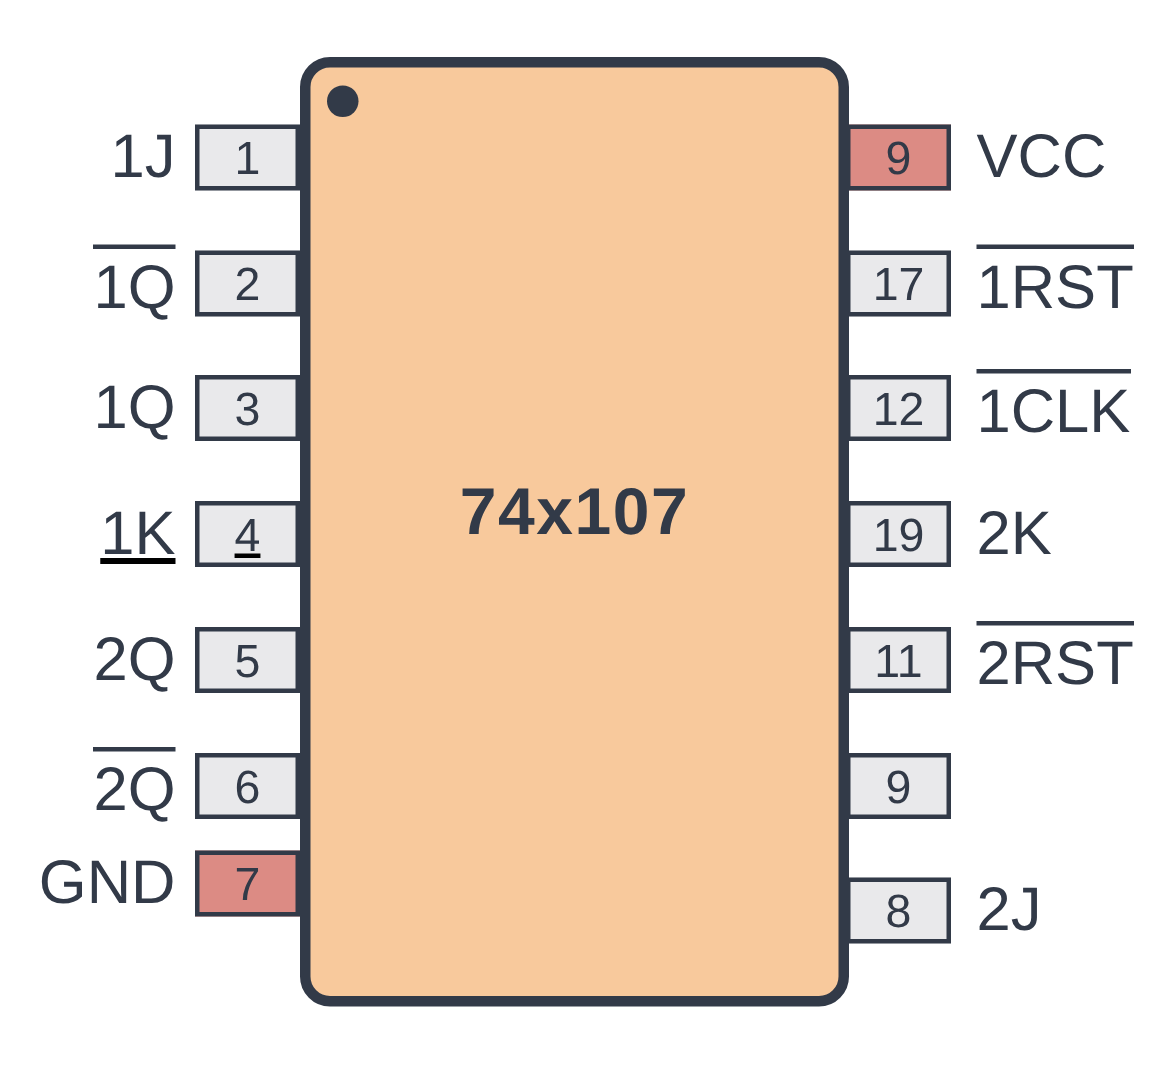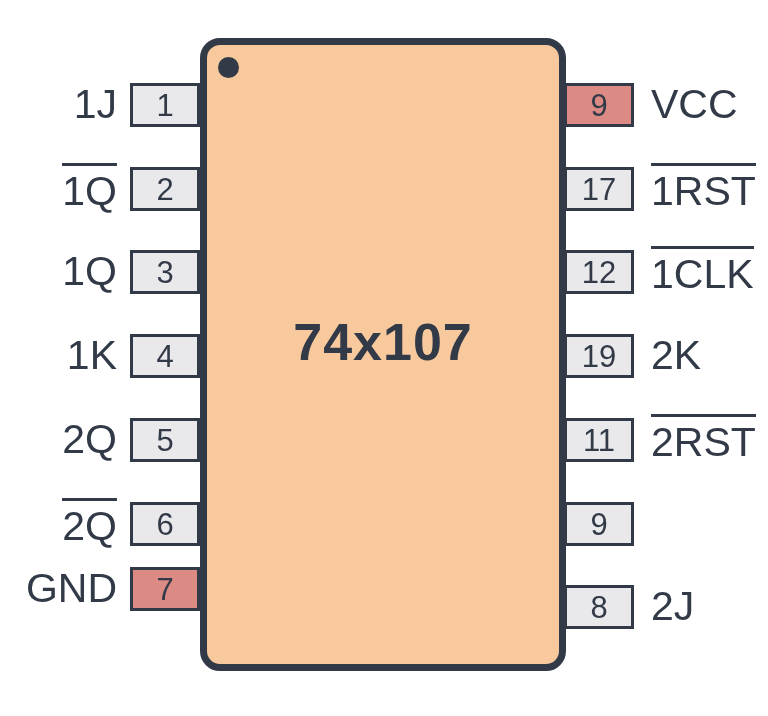--- a/index.html
+++ b/index.html
@@ -95,21 +95,21 @@
     border-radius: 50%;
     background: var(--outline);
   }
 
   .chip-title {
     position: absolute;
     left: 200px;
     top: 316px;
     width: 366px;
     text-align: center;
-    font-size: 52px;
+    font-size: 44px;
     font-weight: bold;
     color: var(--outline);
     line-height: 52px;
     letter-spacing: 1px;
     z-index: 3;
   }
 </style>
 </head>
 <body>
 
@@ -126,21 +126,21 @@
     <span class="pin-box">
       <span class="pin-num">2</span>
     </span>
   </div>
       <div class="pin-row left" style="top: 250px;">
     <span class="pin-label">1Q</span>
     <span class="pin-box">
       <span class="pin-num">3</span>
     </span>
   </div>
-      <div class="pin-row left" style="top: 334px;">
+      <div class="pin-row left" style="top: 334px; text-decoration: underline;">
     <span class="pin-label">1K</span>
     <span class="pin-box">
       <span class="pin-num">4</span>
     </span>
   </div>
       <div class="pin-row left" style="top: 418px;">
     <span class="pin-label">2Q</span>
     <span class="pin-box">
       <span class="pin-num">5</span>
     </span>

